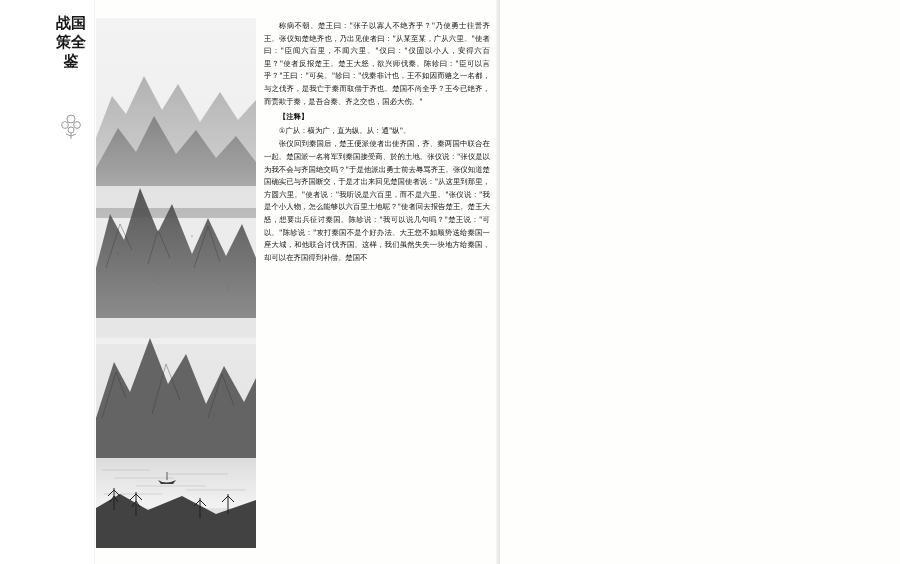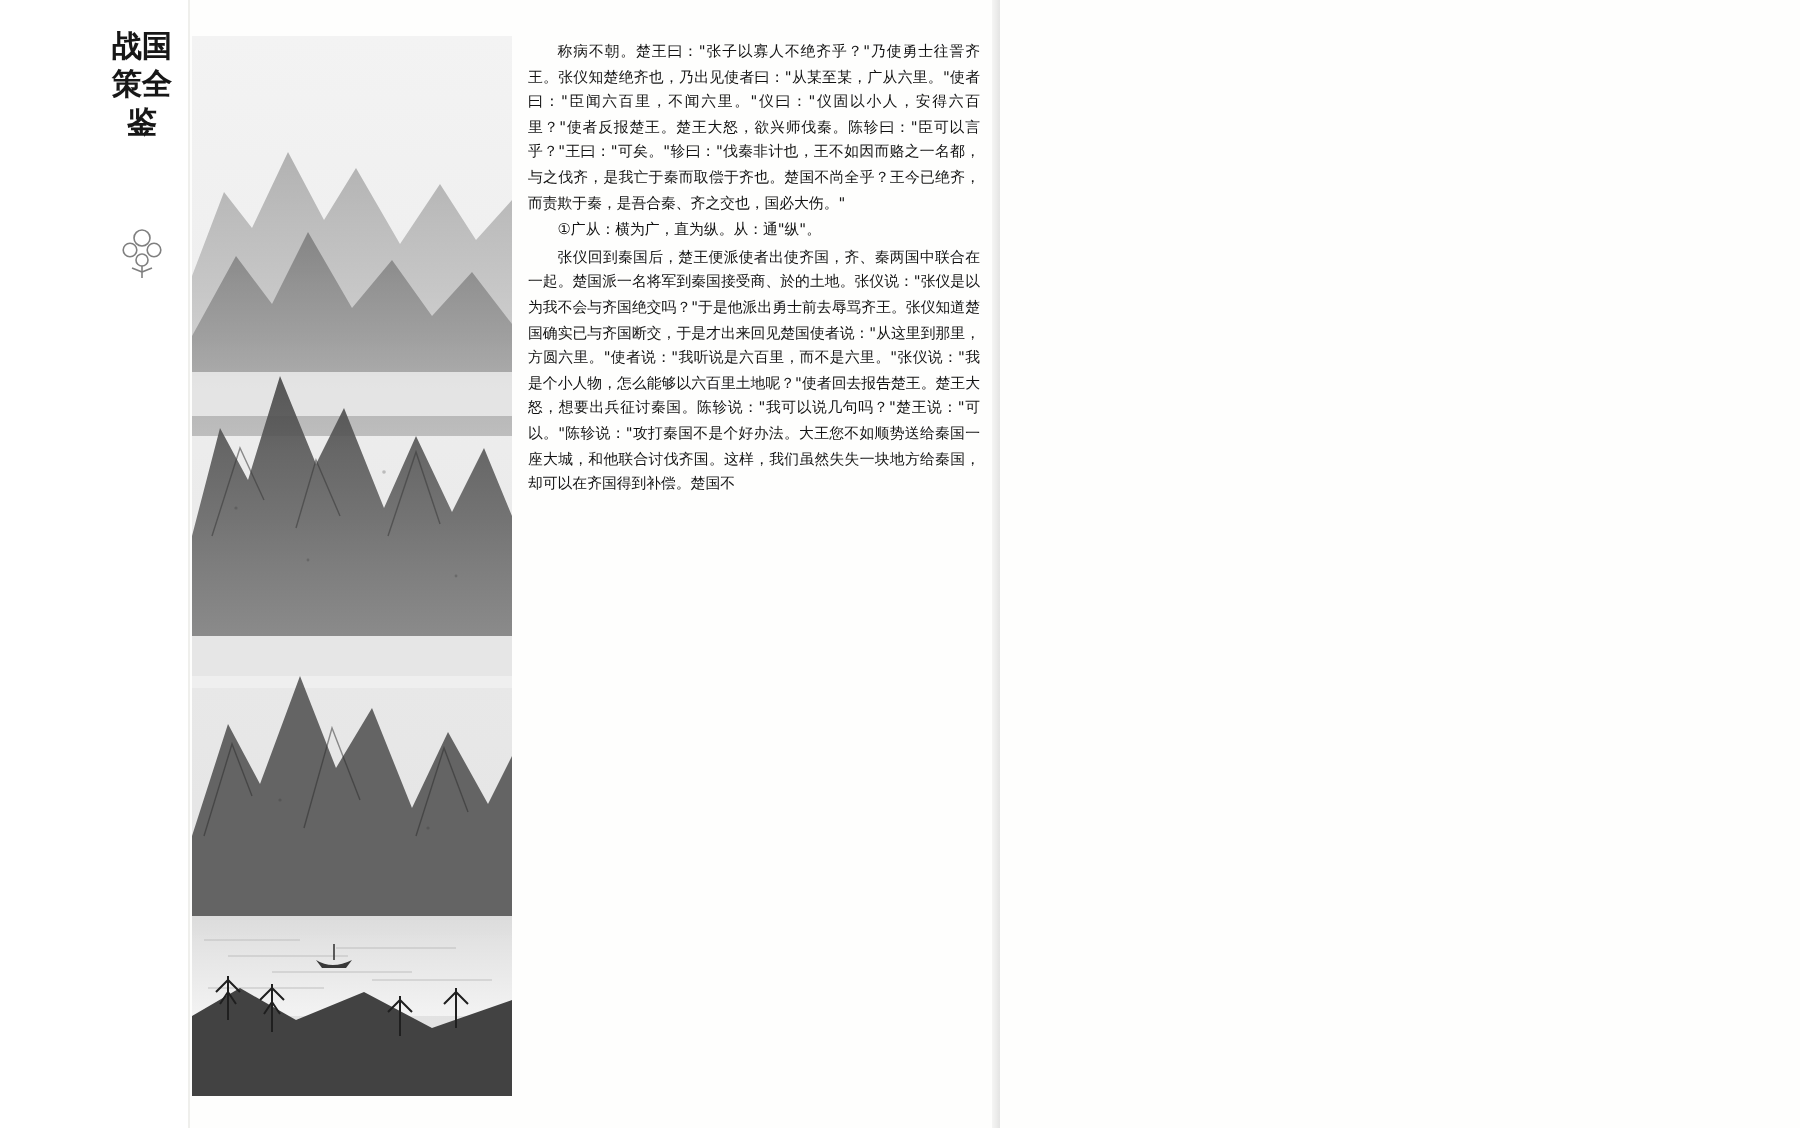--- a/index.html
+++ b/index.html
@@ -220,20 +220,21 @@
             <circle cx="132" cy="270" r="0.7"></circle>
           <circle cx="44" cy="382" r="0.8"></circle>
             <circle cx="118" cy="396" r="0.8"></circle>
         </g>
       </svg>
     </div>
 
     <div class="col col-left">
       <p>称病不朝。楚王曰："张子以寡人不绝齐乎？"乃使勇士往詈齐王。张仪知楚绝齐也，乃出见使者曰："从某至某，广从六里。"使者曰："臣闻六百里，不闻六里。"仪曰："仪固以小人，安得六百里？"使者反报楚王。楚王大怒，欲兴师伐秦。陈轸曰："臣可以言乎？"王曰："可矣。"轸曰："伐秦非计也，王不如因而赂之一名都，与之伐齐，是我亡于秦而取偿于齐也。楚国不尚全乎？王今已绝齐，而责欺于秦，是吾合秦、齐之交也，国必大伤。"</p>
 
+      <div class="tag">【注释】</div>
       <p>①广从：横为广，直为纵。从：通"纵"。</p>
 
       <p>张仪回到秦国后，楚王便派使者出使齐国，齐、秦两国中联合在一起。楚国派一名将军到秦国接受商、於的土地。张仪说："张仪是以为我不会与齐国绝交吗？"于是他派出勇士前去辱骂齐王。张仪知道楚国确实已与齐国断交，于是才出来回见楚国使者说："从这里到那里，方圆六里。"使者说："我听说是六百里，而不是六里。"张仪说："我是个小人物，怎么能够以六百里土地呢？"使者回去报告楚王。楚王大怒，想要出兵征讨秦国。陈轸说："我可以说几句吗？"楚王说："可以。"陈轸说："攻打秦国不是个好办法。大王您不如顺势送给秦国一座大城，和他联合讨伐齐国。这样，我们虽然失失一块地方给秦国，却可以在齐国得到补偿。楚国不</p>
     </div>
   </div>
 
   <div class="gutter"></div>
 
   <div class="leaf leaf-right">
 

